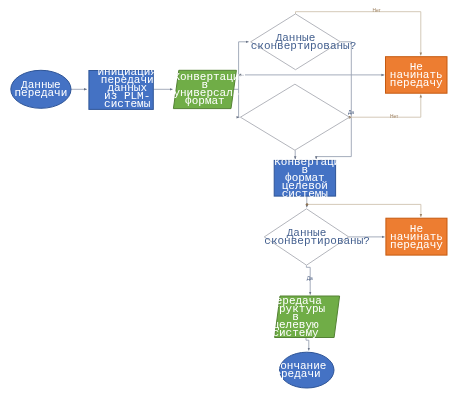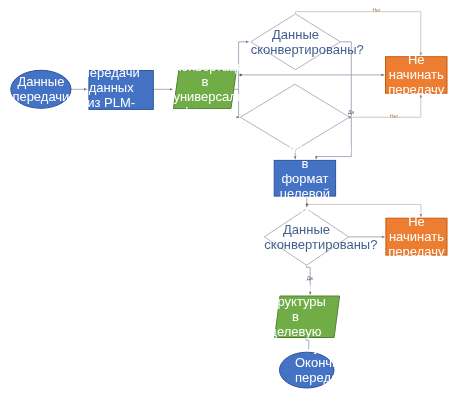--- a/index.html
+++ b/index.html
@@ -1,22 +1,22 @@
 <!DOCTYPE html>
 <html><head>
 <meta charset="utf-8">
 <style>
   html,body{margin:0;padding:0;background:#ffffff;}
   body{width:474px;height:400px;overflow:hidden;font-family:"Liberation Sans",sans-serif;
        -webkit-font-smoothing:antialiased;}
   #stage{position:relative;width:474px;height:400px;background:#ffffff;overflow:hidden;}
   svg.canvas{position:absolute;left:0;top:0;width:474px;height:400px;}
-  .nodetext{position:absolute;text-align:center;color:#ffffff;font-size:13px;line-height:15px;
+  .nodetext{position:absolute;text-align:center;color:#ffffff;font-size:11px;line-height:8px;
             display:flex;align-items:center;justify-content:center;pointer-events:none;
-            white-space:pre-line;}
+            white-space:pre-line;font-family:Liberation Mono, monospace;}
   .nodetext > span{display:block;width:100%;}
   .nodetext.dark{color:#44608f;}
   .edgelbl{position:absolute;font-size:4.9px;color:#4a5d80;line-height:5px;text-align:center;}
   .edgelbl.no{color:#a08463;}
 </style>
 </head>
 <body>
 
 <div id="stage">
 
@@ -63,41 +63,41 @@
   <polygon points="294.9,84.2 349.4,117.2 294.9,150.2 240.4,117.2" fill="#ffffff" stroke="#aaadb4" stroke-width="0.9"></polygon>
   <rect x="274.2" y="160.4" width="61.4" height="35.7" fill="#4472c4" stroke="#2f5597" stroke-width="1"></rect>
   <polygon points="306.5,208.8 348.7,236.9 306.5,265.2 264.3,236.9" fill="#ffffff" stroke="#aaadb4" stroke-width="0.9"></polygon>
   <rect x="385.9" y="218.2" width="61.1" height="36.9" fill="#ed7d31" stroke="#c55a11" stroke-width="1"></rect>
   <polygon points="280.0,296.0 339.6,296.0 334.1,337.5 274.6,337.5" fill="#70ad47" stroke="#548235" stroke-width="1"></polygon>
   <ellipse cx="306.75" cy="370.1" rx="27.25" ry="17.9" fill="#4472c4" stroke="#2f5597" stroke-width="1"></ellipse>
 </svg>
 
 <div class="nodetext" style="left:10.8px;top:70.3px;width:60.2px;height:38px;"><span>Данные
 передачи</span></div>
-<div class="nodetext" style="left:79px;top:70.5px;width:64.4px;height:34px;"><span>Инициация
+<div class="nodetext" style="left:95px;top:70.5px;width:64.4px;height:34px;"><span>Инициация
 передачи данных
 из PLM-системы</span></div>
 <div class="nodetext" style="left:173.4px;top:70.3px;width:63px;height:38.3px;"><span>Конвертация в
 универсальный
 формат</span></div>
 <div class="nodetext dark" style="left:250.7px;top:25.3px;width:89.6px;height:33px;"><span>Данные
 сконвертированы?</span></div>
 <div class="nodetext" style="left:385.5px;top:56.7px;width:61.5px;height:36.5px;"><span>Не начинать
 передачу</span></div>
 <div class="nodetext" style="left:274.2px;top:160.4px;width:61.4px;height:35.7px;"><span>Конвертация в
 формат целевой
 системы</span></div>
 <div class="nodetext dark" style="left:264.3px;top:220.5px;width:84.4px;height:33px;"><span>Данные
 сконвертированы?</span></div>
 <div class="nodetext" style="left:385.9px;top:218.2px;width:61.1px;height:36.9px;"><span>Не начинать
 передачу</span></div>
 <div class="nodetext" style="left:264px;top:296px;width:63px;height:41.5px;"><span>Передача
 структуры в
 целевую систему</span></div>
-<div class="nodetext" style="left:295px;top:351.9px;width:54.4px;height:36.8px;"><span>Окончание
+<div class="nodetext" style="left:267px;top:351.9px;width:54.4px;height:36.8px;"><span>Окончание
 передачи</span></div>
 
 <div class="edgelbl no" style="left:368.6px;top:8.3px;width:16px;"><span>Нет</span></div>
 <div class="edgelbl" style="left:343px;top:110.4px;width:16px;"><span>Да</span></div>
 <div class="edgelbl no" style="left:386.1px;top:113.7px;width:16px;"><span>Нет</span></div>
 <div class="edgelbl" style="left:301.7px;top:276.3px;width:16px;"><span>Да</span></div>
 
 </div>
 
 </body></html>

